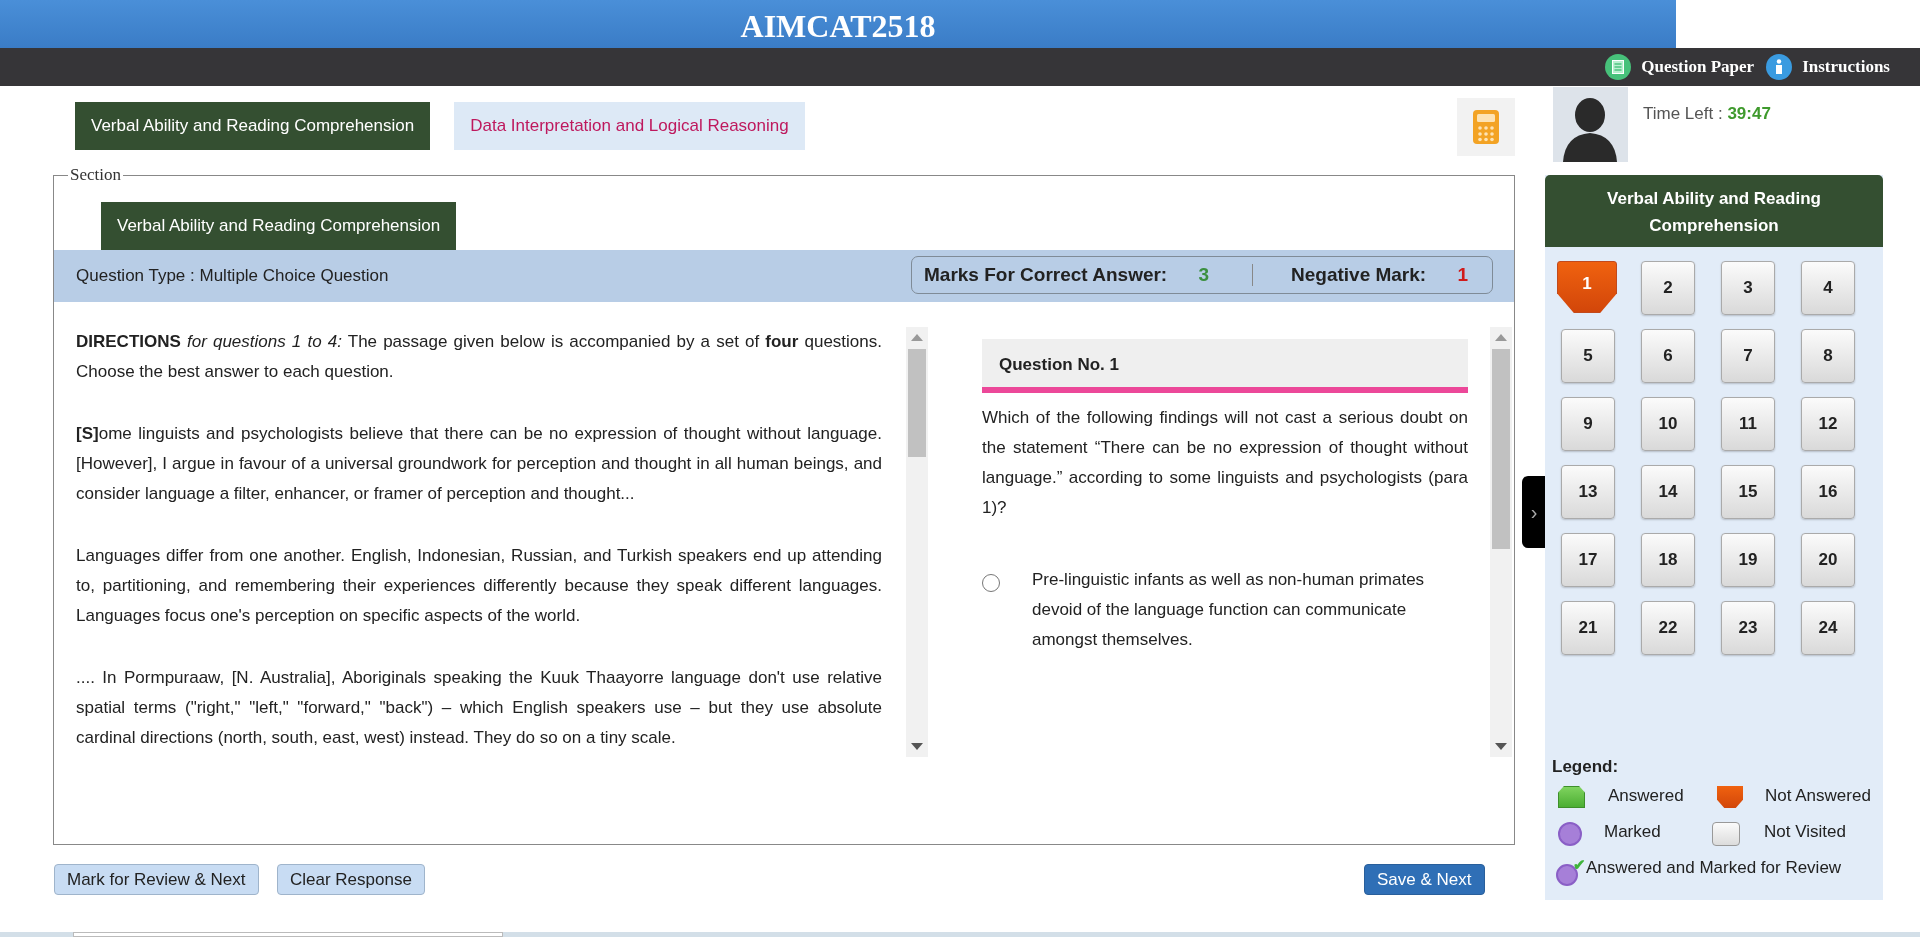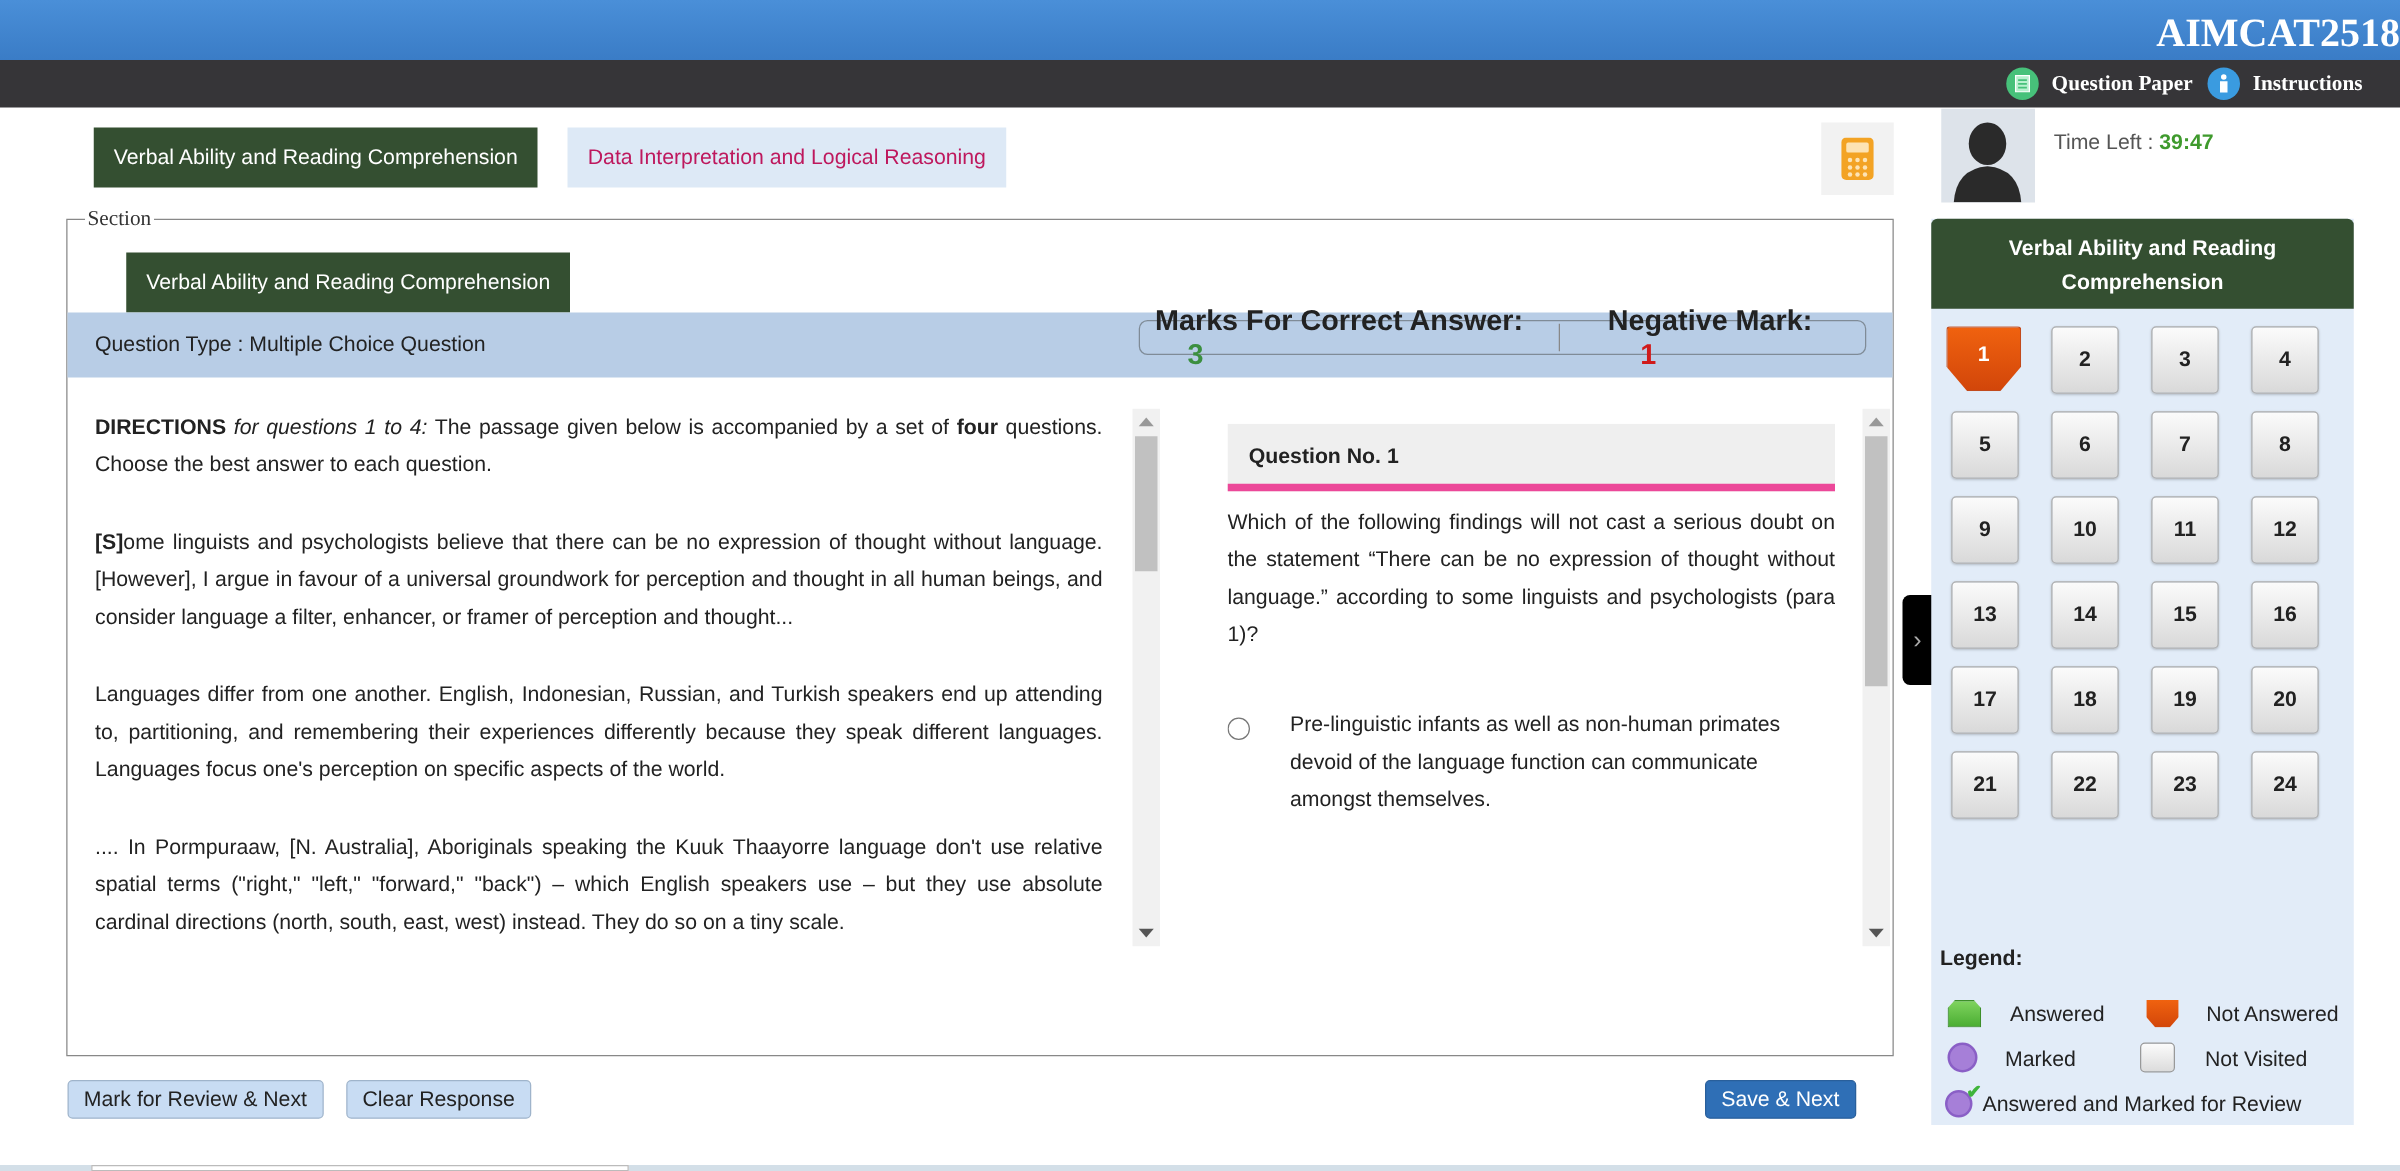--- a/index.html
+++ b/index.html
@@ -1,17 +1,17 @@
 <!DOCTYPE html>
 <html><head>
 <meta charset="utf-8">
 <style>
   * { box-sizing: border-box; margin: 0; padding: 0; }
   html, body { width: 1920px; height: 937px; overflow: hidden; background: #fff; font-family: "Liberation Sans", sans-serif; color: #222; }
-  .topbar { position: absolute; left: 0; top: 0; width: 1920px; height: 48px; background: linear-gradient(#4a8fd8, #3a7cc6); text-align: right; }
+  .topbar { position: absolute; left: 0; top: 0; width: 1676px; height: 48px; background: linear-gradient(#4a8fd8, #3a7cc6); text-align: center; }
   .topbar .title { font-family: "Liberation Serif", serif; font-weight: bold; color: #fff; font-size: 32px; line-height: 52px; letter-spacing: 0px; }
   .subbar { position: absolute; left: 0; top: 48px; width: 1920px; height: 38px; background: #363538; }
   .subbar .links { position: absolute; right: 30px; top: 0; height: 38px; display: flex; align-items: center; gap: 12px; }
   .subbar .link { display: flex; align-items: center; gap: 10px; color: #fff; font-family: "Liberation Serif", serif; font-weight: bold; font-size: 17px; cursor: pointer; }
   .circ { width: 26px; height: 26px; border-radius: 50%; display: flex; align-items: center; justify-content: center; }
   .circ.green { background: #47c17a; }
   .circ.blue { background: #3a9be0; }
 
   .tabs { position: absolute; left: 75px; top: 102px; display: flex; gap: 24px; }
   .tab { height: 48px; padding: 0 16px; display: flex; align-items: center; font-size: 17px; background: #dde9f6; color: #be185d; cursor: pointer; }
@@ -21,21 +21,21 @@
 
   .profile { position: absolute; left: 1553px; top: 87px; width: 75px; height: 75px; background: #dde3ea; overflow: hidden; }
   .time { position: absolute; left: 1643px; top: 104px; font-size: 17px; color: #555; }
   .time b { color: #3f9a2d; }
 
   fieldset.section { position: absolute; left: 53px; top: 165px; width: 1462px; height: 680px; border: 1px solid #888; }
   fieldset.section legend { font-size: 17px; color: #333; margin-left: 14px; padding: 0 2px; font-family: Liberation Serif, serif; }
   .sec-tab { position: absolute; left: 47px; top: 17px; height: 48px; padding: 0 16px; background: #344f31; color: #fff; font-size: 17px; display: flex; align-items: center; }
   .qtype-bar { position: absolute; left: 0; top: 65px; width: 1460px; height: 52px; background: #b8cde6; }
   .qtype-bar .qtype { position: absolute; left: 22px; top: 16px; font-size: 17px; color: #222; }
-  .marks-box { position: absolute; left: 857px; top: 6px; width: 582px; height: 28px; border: 1px solid #7f8b97; border-radius: 7px; display: flex; align-items: center; font-size: 23px; font-weight: bold; }
+  .marks-box { position: absolute; left: 857px; top: 6px; width: 582px; height: 38px; border: 1px solid #7f8b97; border-radius: 7px; display: flex; align-items: center; font-size: 19px; font-weight: bold; }
   .marks-box .m1 { padding-left: 12px; width: 340px; }
   .marks-box .sep { width: 1px; height: 22px; background: #888; }
   .marks-box .m2 { padding-left: 38px; }
   .green { color: #3b8f3f; }
   .red { color: #d01b1b; }
 
   .passage { position: absolute; left: 22px; top: 142px; width: 806px; height: 422px; overflow: hidden; font-size: 17px; line-height: 30px; text-align: justify; color: #222; }
   .passage p { margin-bottom: 32px; }
   .scroll { position: absolute; width: 22px; background: #f1f1f1; }
   .scroll .thumb { position: absolute; left: 2px; width: 18px; background: #c1c1c1; }
@@ -52,21 +52,21 @@
 
   .collapse-tab { position: absolute; left: 1522px; top: 476px; width: 24px; height: 72px; background: #000; border-radius: 6px 0 0 6px; color: #aaa; font-size: 20px; display: flex; align-items: center; justify-content: center; }
 
   .palette { position: absolute; left: 1545px; top: 175px; width: 338px; height: 725px; background: #e2ecf8; }
   .palette-head { height: 72px; background: #344f31; color: #fff; font-weight: bold; font-size: 17px; text-align: center; line-height: 27px; padding-top: 10px; border-radius: 5px 5px 0 0; }
   .grid { position: absolute; left: 16px; top: 86px; display: grid; grid-template-columns: repeat(4, 54px); column-gap: 26px; row-gap: 14px; }
   .qbtn { width: 54px; height: 54px; border: 1px solid #aaa; border-radius: 4px; background: linear-gradient(#fbfbfb, #d9d9d9); font-weight: bold; font-size: 17px; display: flex; align-items: center; justify-content: center; cursor: pointer; box-shadow: 0 1px 2px rgba(0,0,0,.2); }
   .qbtn.na { background: linear-gradient(#f0620f, #d2460a); color: #fff; border: 1px solid #c24a1c; border-radius: 3px; clip-path: polygon(0 0, 100% 0, 100% 62%, 72% 100%, 28% 100%, 0 62%); box-shadow: none; align-items: flex-start; padding-top: 12px; width: 60px; height: 52px; margin-left: -4px; }
   .legend { position: absolute; left: 0; top: 582px; width: 338px; padding-left: 7px; }
   .legend .lt { font-weight: bold; font-size: 17px; margin-bottom: 9px; }
-  .leg-row { display: flex; align-items: flex-end; font-size: 17px; height: 36px; }
+  .leg-row { display: flex; align-items: flex-start; font-size: 17px; height: 36px; }
   .sw { flex: none; }
   .sw-ans { width: 27px; height: 22px; background: linear-gradient(#7fd35e, #4bae33); border: 1px solid #3d8f2a; clip-path: polygon(22% 0, 78% 0, 100% 30%, 100% 100%, 0 100%, 0 30%); }
   .sw-na { width: 26px; height: 22px; background: linear-gradient(#f0620f, #d2460a); clip-path: polygon(0 0, 100% 0, 100% 62%, 72% 100%, 28% 100%, 0 62%); }
   .sw-marked { width: 24px; height: 24px; border-radius: 50%; background: #a67fd8; border: 2px solid #8a5fc6; }
   .sw-nv { width: 28px; height: 24px; border-radius: 4px; background: linear-gradient(#fbfbfb, #dcdcdc); border: 1px solid #999; }
   .sw-amr { position: relative; width: 28px; height: 28px; }
   .sw-amr .c { position: absolute; left: 0; top: 6px; width: 22px; height: 22px; border-radius: 50%; background: #a67fd8; border: 2px solid #8a5fc6; }
   .sw-amr .ck { position: absolute; left: 17px; top: -2px; color: #3fb43b; font-size: 15px; font-weight: bold; }
 
   .btn-light { position: absolute; top: 864px; height: 31px; padding: 0 12px; background: #c8dcf3; border: 1px solid #9fb4cb; border-radius: 4px; font-size: 17px; color: #222; display: flex; align-items: center; cursor: pointer; }

